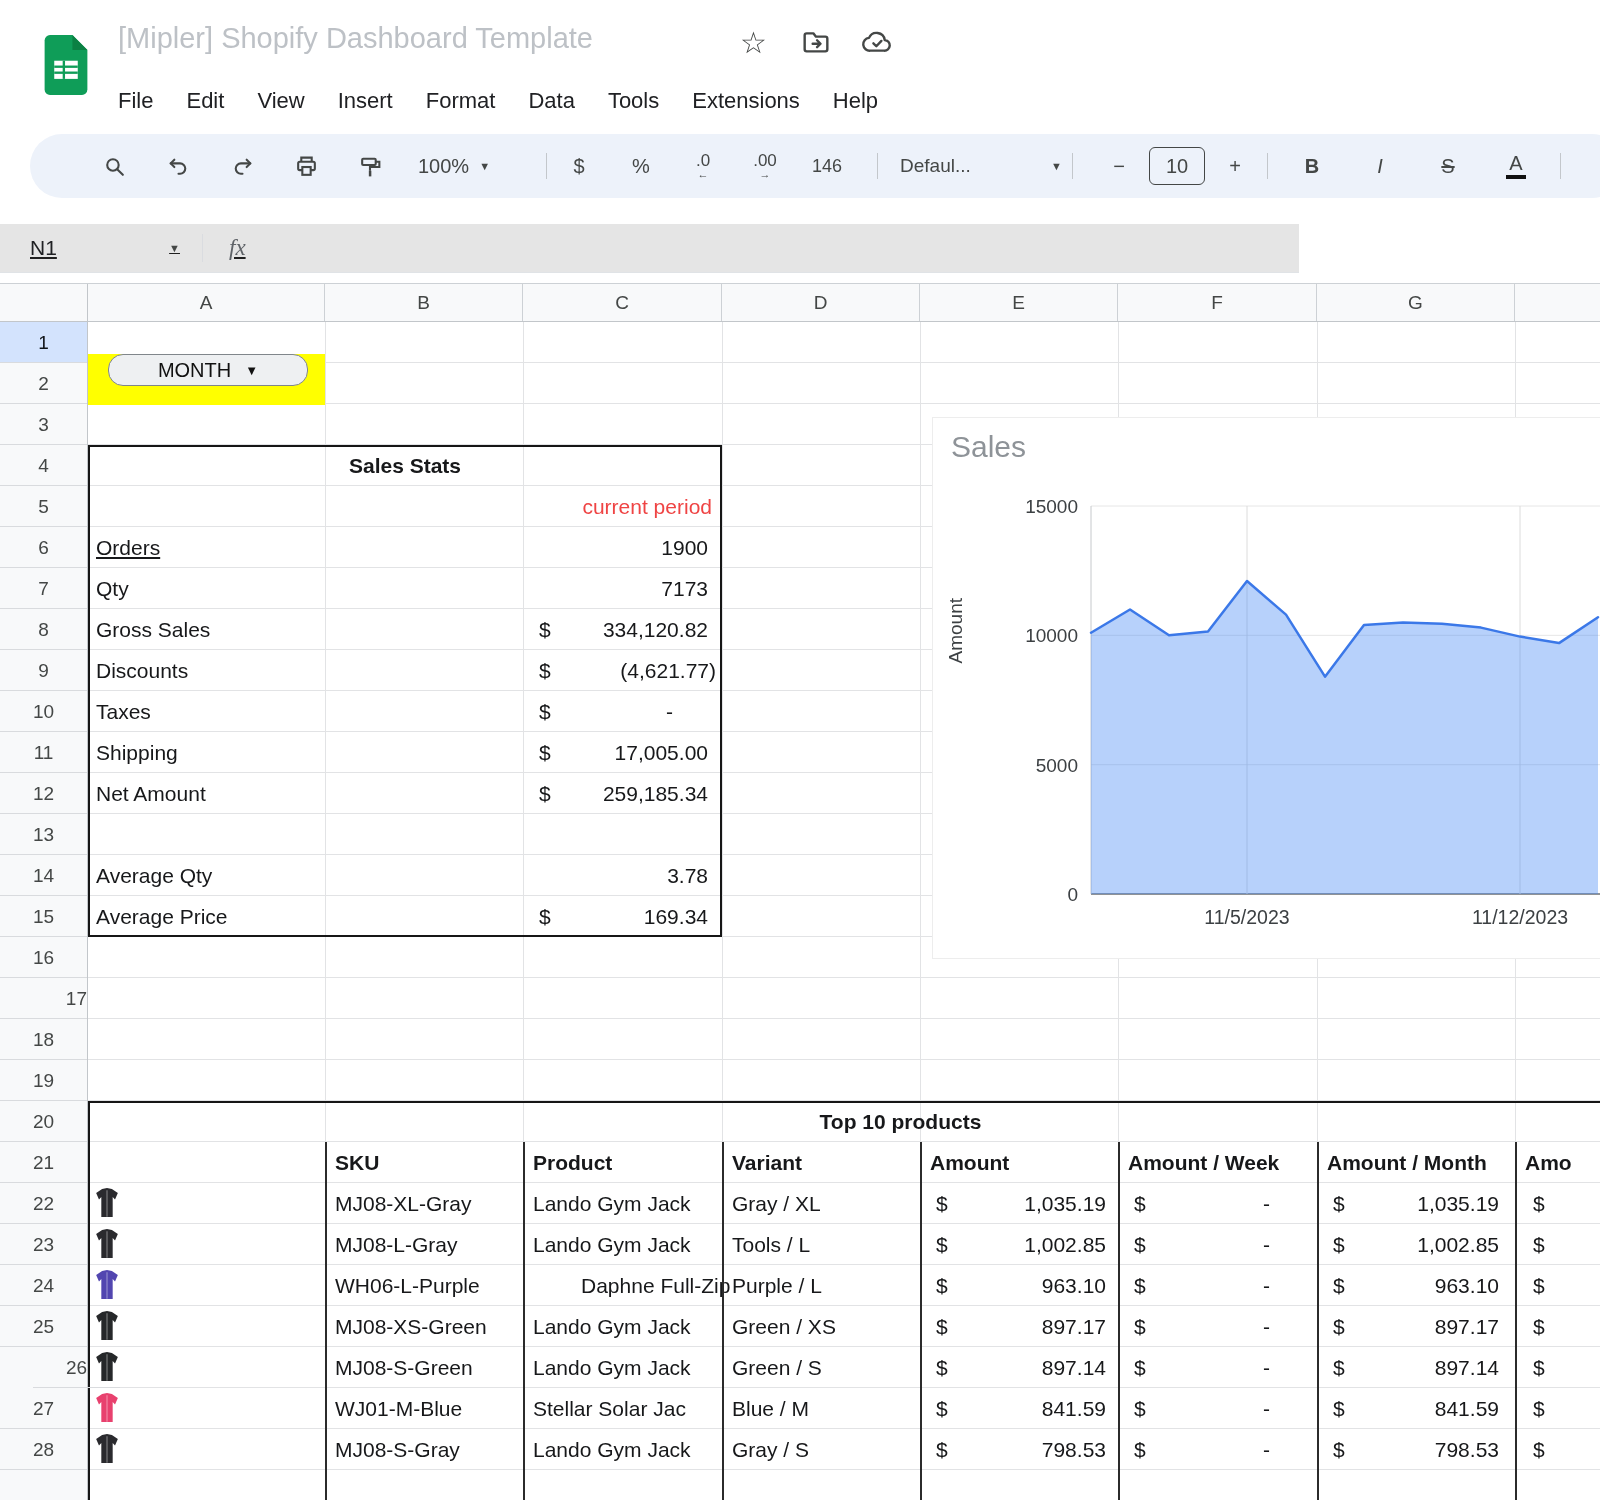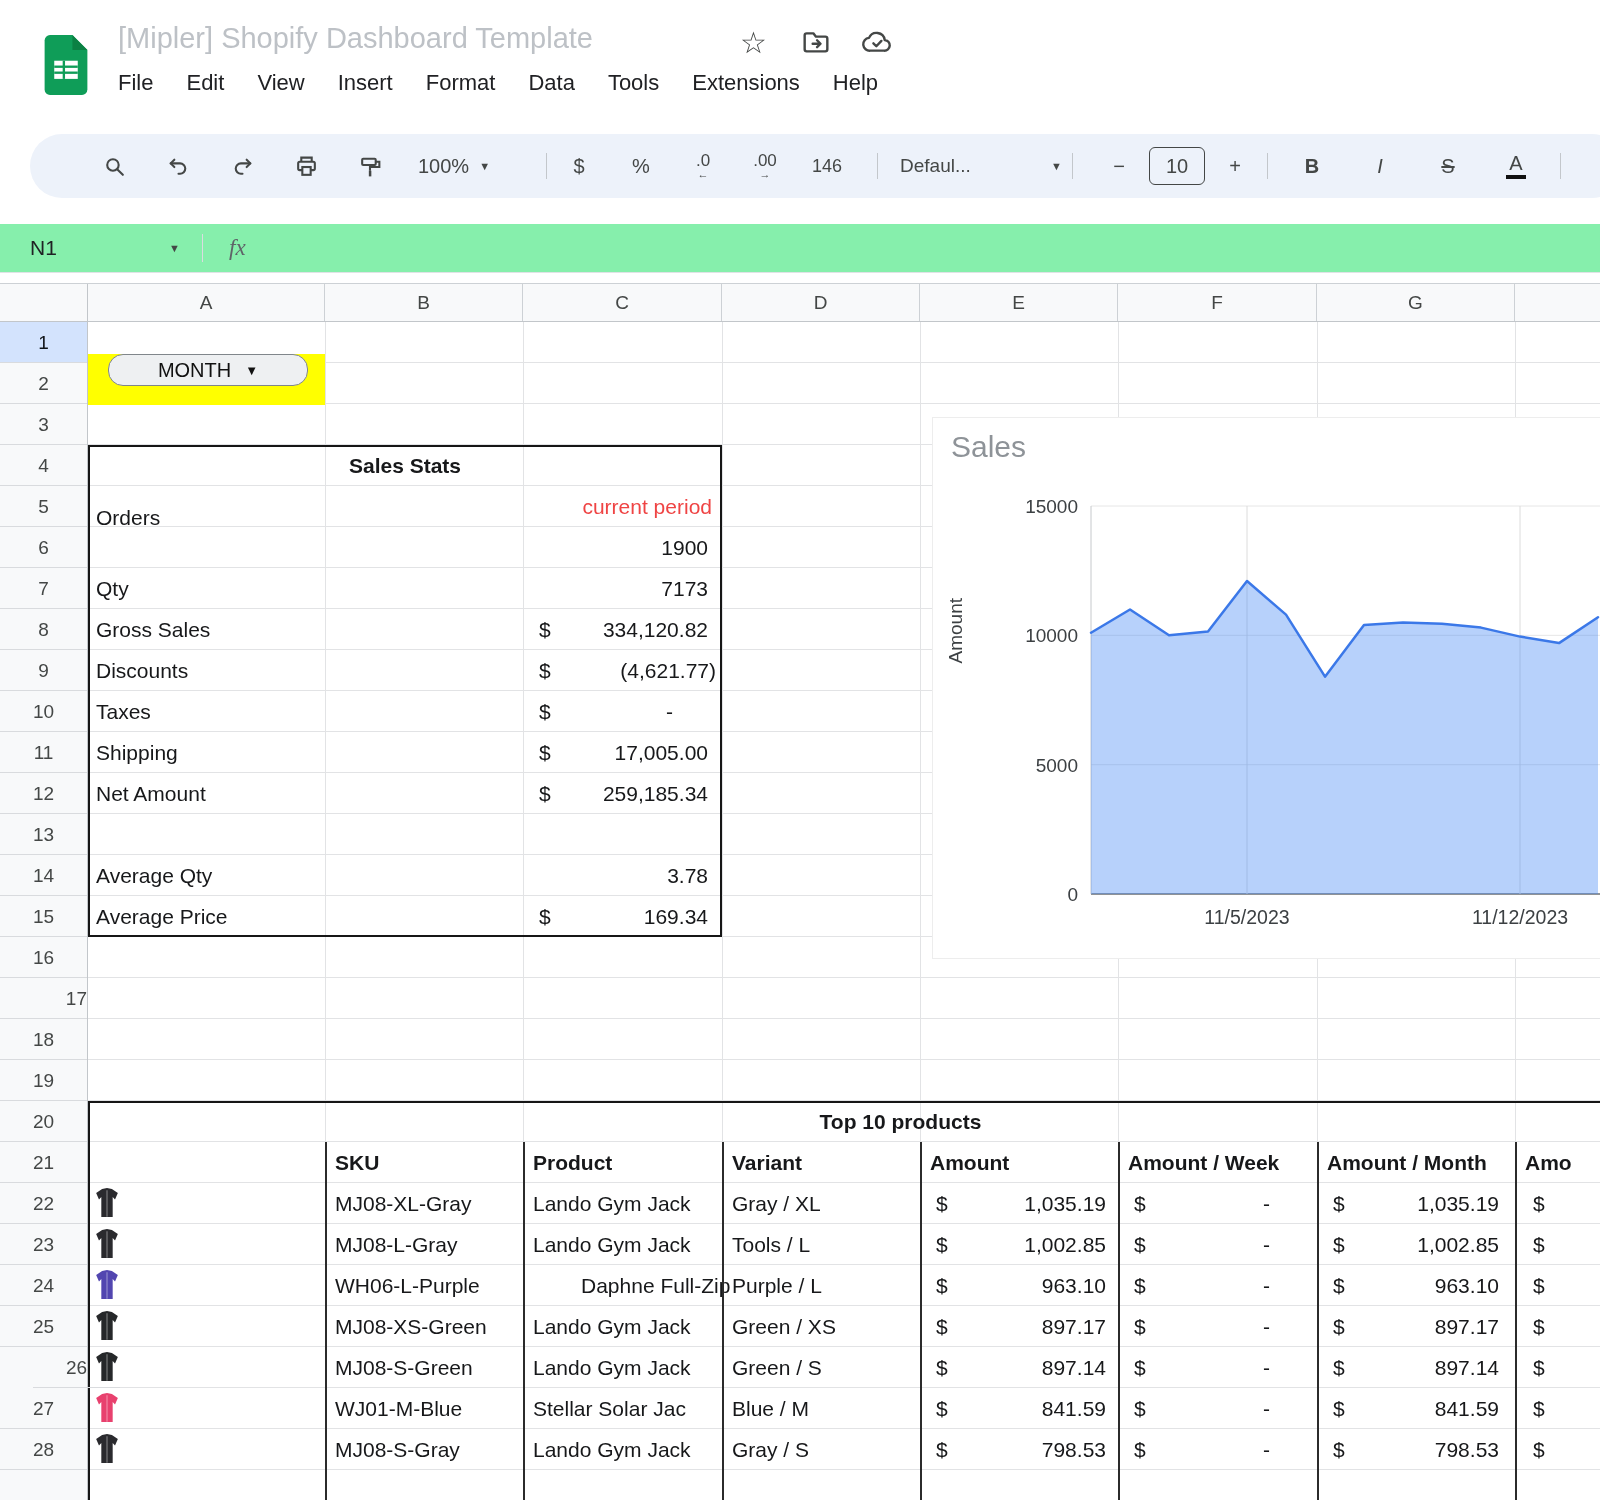--- a/index.html
+++ b/index.html
@@ -3,40 +3,40 @@
 <meta charset="utf-8">
 <style>
   html,body{margin:0;padding:0;}
   body{width:1600px;height:1500px;overflow:hidden;position:relative;background:#fff;
        font-family:"Liberation Sans","DejaVu Sans",sans-serif;color:#1f1f1f;}
   
   .logo{position:absolute;left:42px;top:34px;}
   .doc-title{position:absolute;left:118px;top:22px;font-size:29px;color:#bdc1c6;white-space:nowrap;}
   .title-ic{position:absolute;top:26px;color:#444746;}
   .star{left:740px;font-size:30px;line-height:34px;}
-  .menubar{position:absolute;left:118px;top:70px;display:flex;gap:33px;font-size:22px;color:#202124;}
+  .menubar{position:absolute;left:118px;top:88px;display:flex;gap:33px;font-size:22px;color:#202124;}
   
   .toolbar{position:absolute;left:30px;top:134px;right:-24px;height:64px;background:#edf2fa;border-radius:32px;
            display:flex;align-items:center;padding-left:62px;color:#444746;}
   .tb-btn{width:44px;height:44px;border-radius:8px;display:flex;align-items:center;justify-content:center;flex:none;margin-right:20px;}
   .tb-btn svg{width:25px;height:25px;}
   .fmt{margin-right:18px;}
   .tb-sep{width:1px;height:26px;background:#c3c7cb;margin:0 10px;flex:none;}
   .tb-txt{font-size:20px;color:#444746;white-space:nowrap;}
   .tb-drop{display:flex;align-items:center;flex:none;}
   .caret{font-size:11px;margin-left:10px;color:#444746;}
   .num2{display:flex;flex-direction:column;align-items:center;line-height:1;font-size:17px;}
   .num2 .arr{font-size:11px;margin-top:0px;}
   .size-box{width:54px;height:36px;border:1.5px solid #444746;border-radius:6px;display:flex;align-items:center;
             justify-content:center;font-size:20px;flex:none;margin:0 8px;}
   .fmt-A{display:flex;flex-direction:column;align-items:center;line-height:1;}
   .fmt-A .bar{width:20px;height:4px;background:#111;margin-top:2px;}
   
-  .fbar{position:absolute;left:0;top:224px;width:1600px;height:48px;display:flex;align-items:center;
-        border-bottom:1px solid #e0e3e6;background:#86efac;}
+  .fbar{position:absolute;left:0;top:224px;width:1299px;height:48px;display:flex;align-items:center;
+        border-bottom:1px solid #e0e3e6;background:#e5e5e5;text-decoration:underline;}
   .name-box{width:150px;display:flex;align-items:center;justify-content:space-between;padding-left:30px;font-size:21px;color:#202124;}
   .nb-sep{width:1px;height:28px;background:#dadce0;margin-left:22px;}
   .fx{font-family:"Liberation Serif",serif;font-style:italic;font-size:23px;color:#5f6368;margin-left:26px;}
   .formula-input{flex:1;height:100%;}
   
   .colhdr-strip{position:absolute;left:0;top:283px;width:1600px;height:39px;background:#f8f9fa;
         border-top:1px solid #cdd1d5;border-bottom:1px solid #c2c6ca;box-sizing:border-box;z-index:6;}
   .colhdr{position:absolute;top:0;height:37px;line-height:37px;text-align:center;font-size:19px;color:#444746;
         border-right:1px solid #cdd1d5;box-sizing:border-box;}
   .corner{position:absolute;left:0;top:0;width:88px;height:37px;border-right:1px solid #c2c6ca;box-sizing:border-box;background:#f8f9fa;}
@@ -219,21 +219,21 @@
     <span>N1</span>
     <span class="caret">▼</span>
   </div>
   <div class="nb-sep"></div>
   <span class="fx">fx</span>
   <div class="formula-input"></div>
 </div>
 
 <div id="gridlines"></div>
 <div id="sheet">
-    <div class="cell" style="left: 96px; top: 497px; width: 380px;">Orders</div>
+    <div class="cell" style="left: 96px; top: 527px; width: 380px; text-decoration: underline;">Orders</div>
     <div class="cell val" style="left: 523px; top: 527px; width: 185px;">1900</div>
     <div class="cell" style="left: 96px; top: 568px; width: 380px;">Qty</div>
     <div class="cell val" style="left: 523px; top: 568px; width: 185px;">7173</div>
     <div class="cell" style="left: 96px; top: 609px; width: 380px;">Gross Sales</div>
     <div class="cell" style="left: 539px; top: 609px;">$</div>
     <div class="cell val" style="left: 523px; top: 609px; width: 185px;">334,120.82</div>
     <div class="cell" style="left: 96px; top: 650px; width: 380px;">Discounts</div>
     <div class="cell" style="left: 539px; top: 650px;">$</div>
     <div class="cell val" style="left: 523px; top: 650px; width: 193px;">(4,621.77)</div>
     <div class="cell" style="left: 96px; top: 691px; width: 380px;">Taxes</div>

